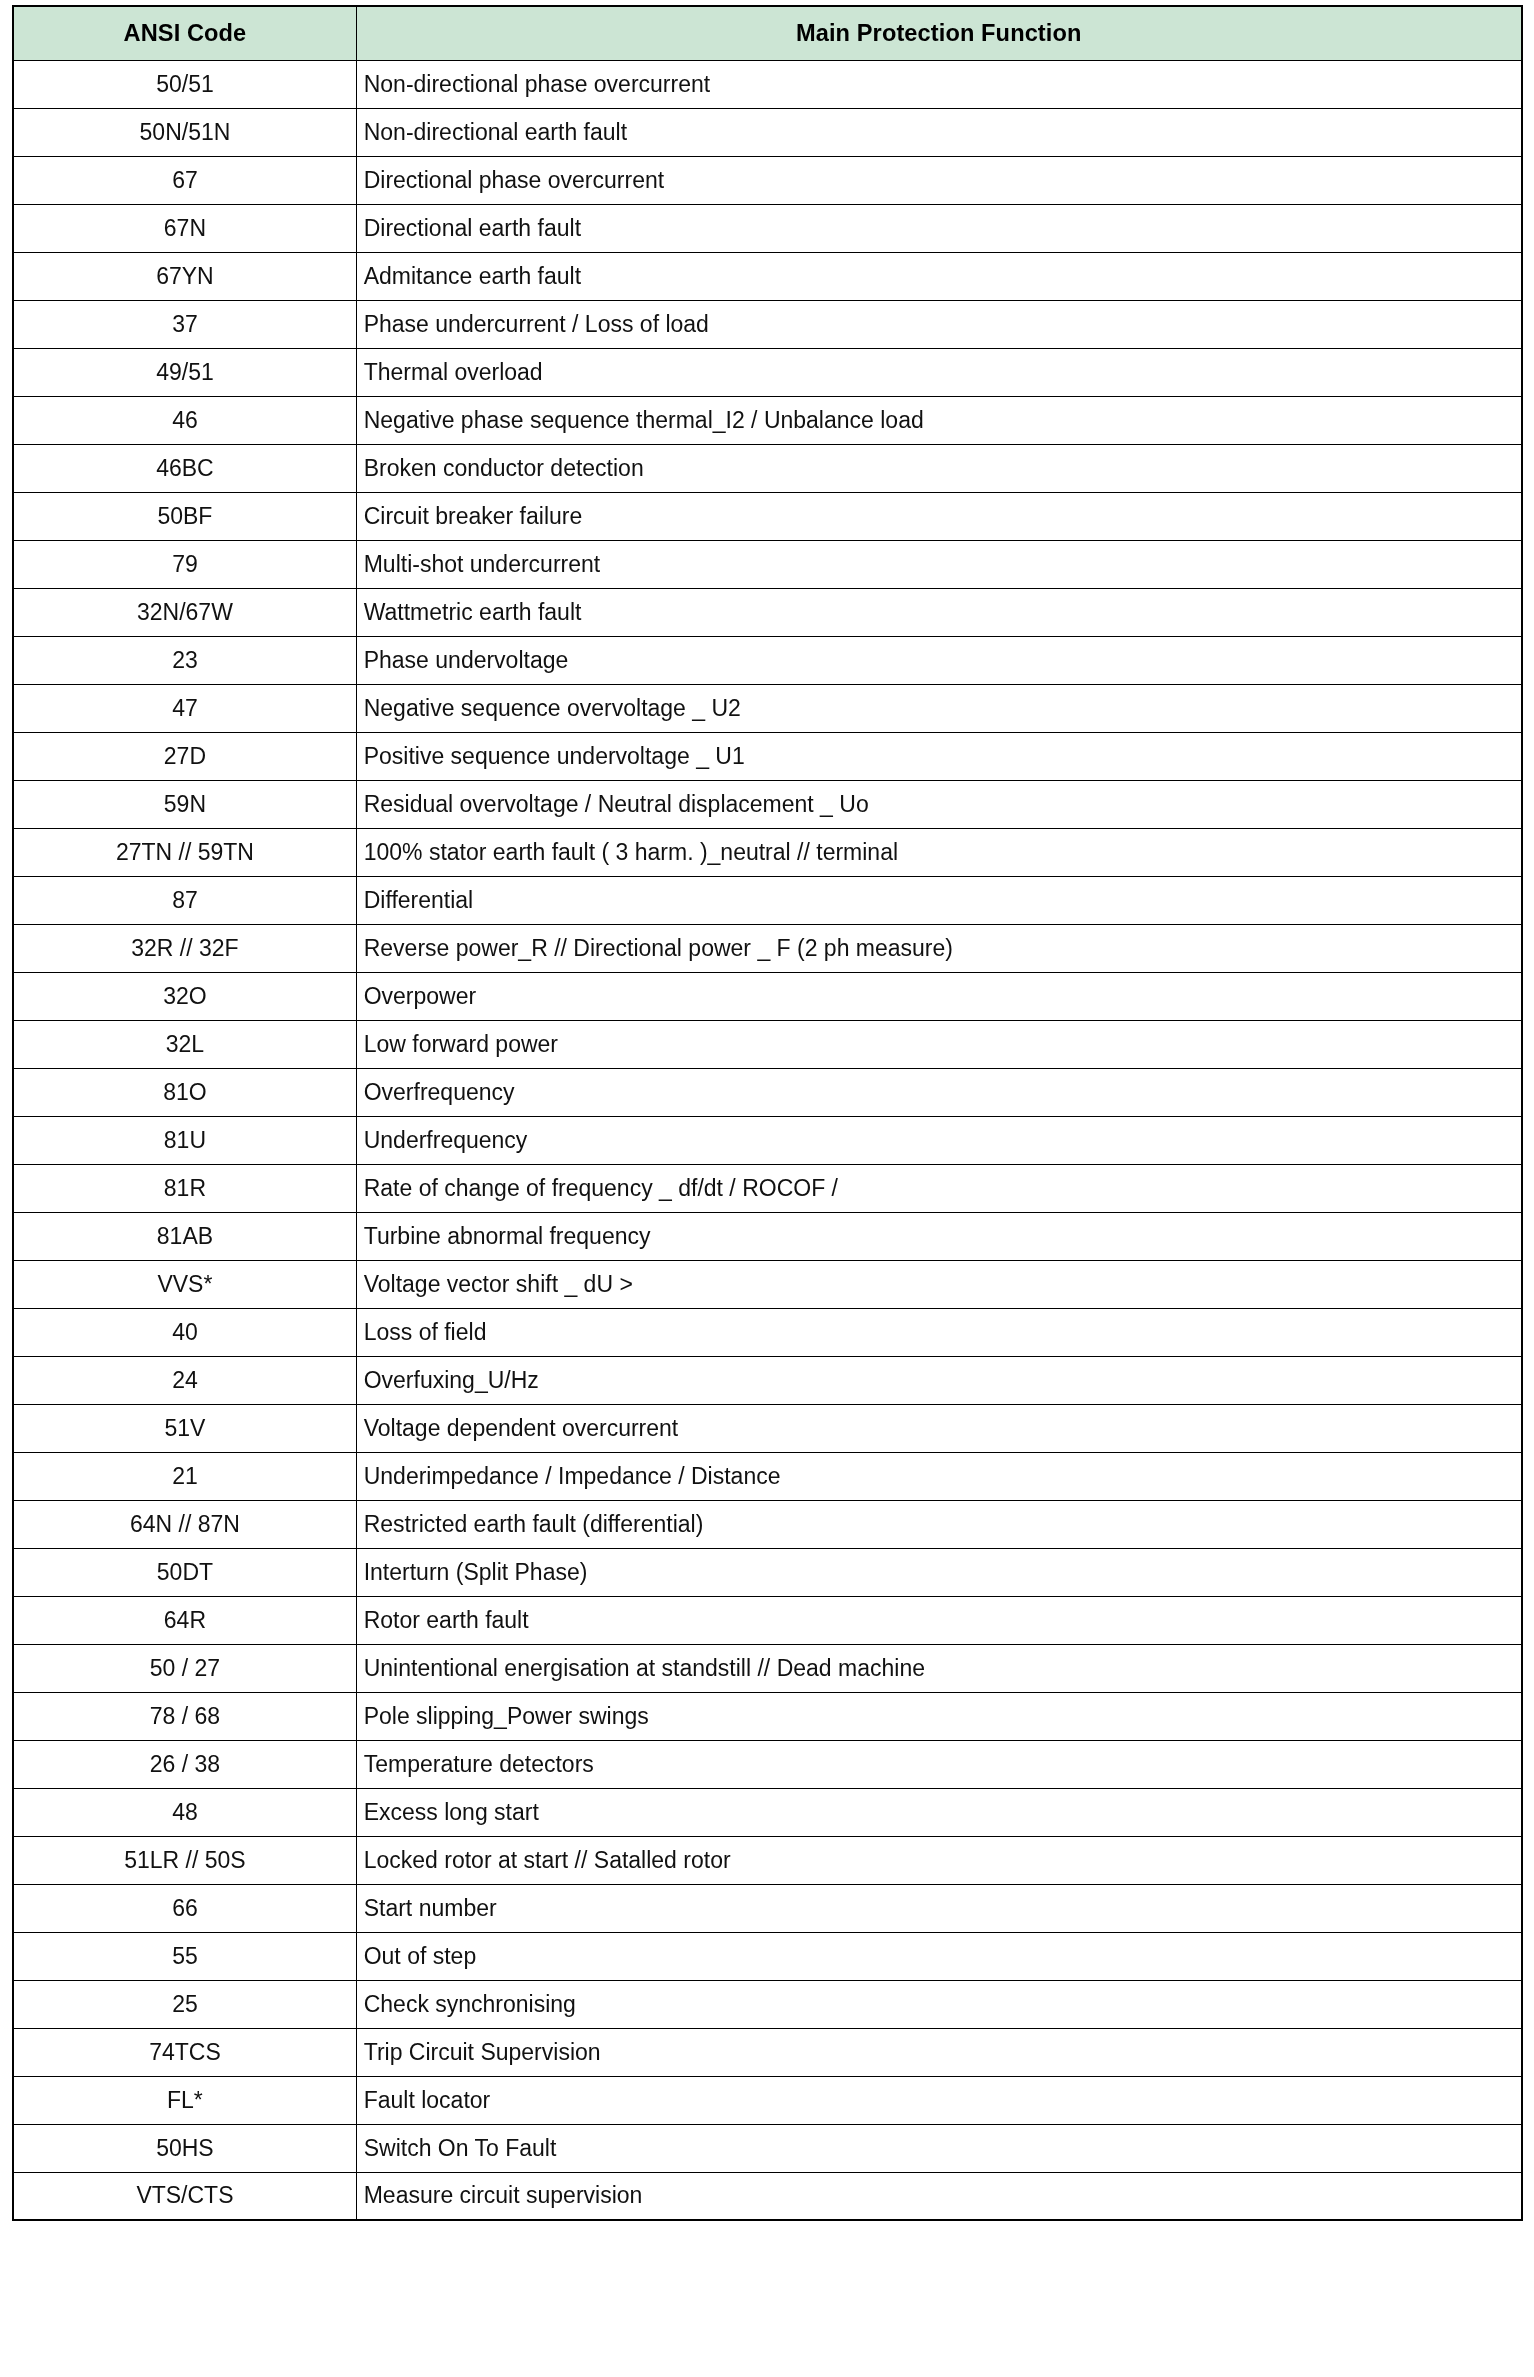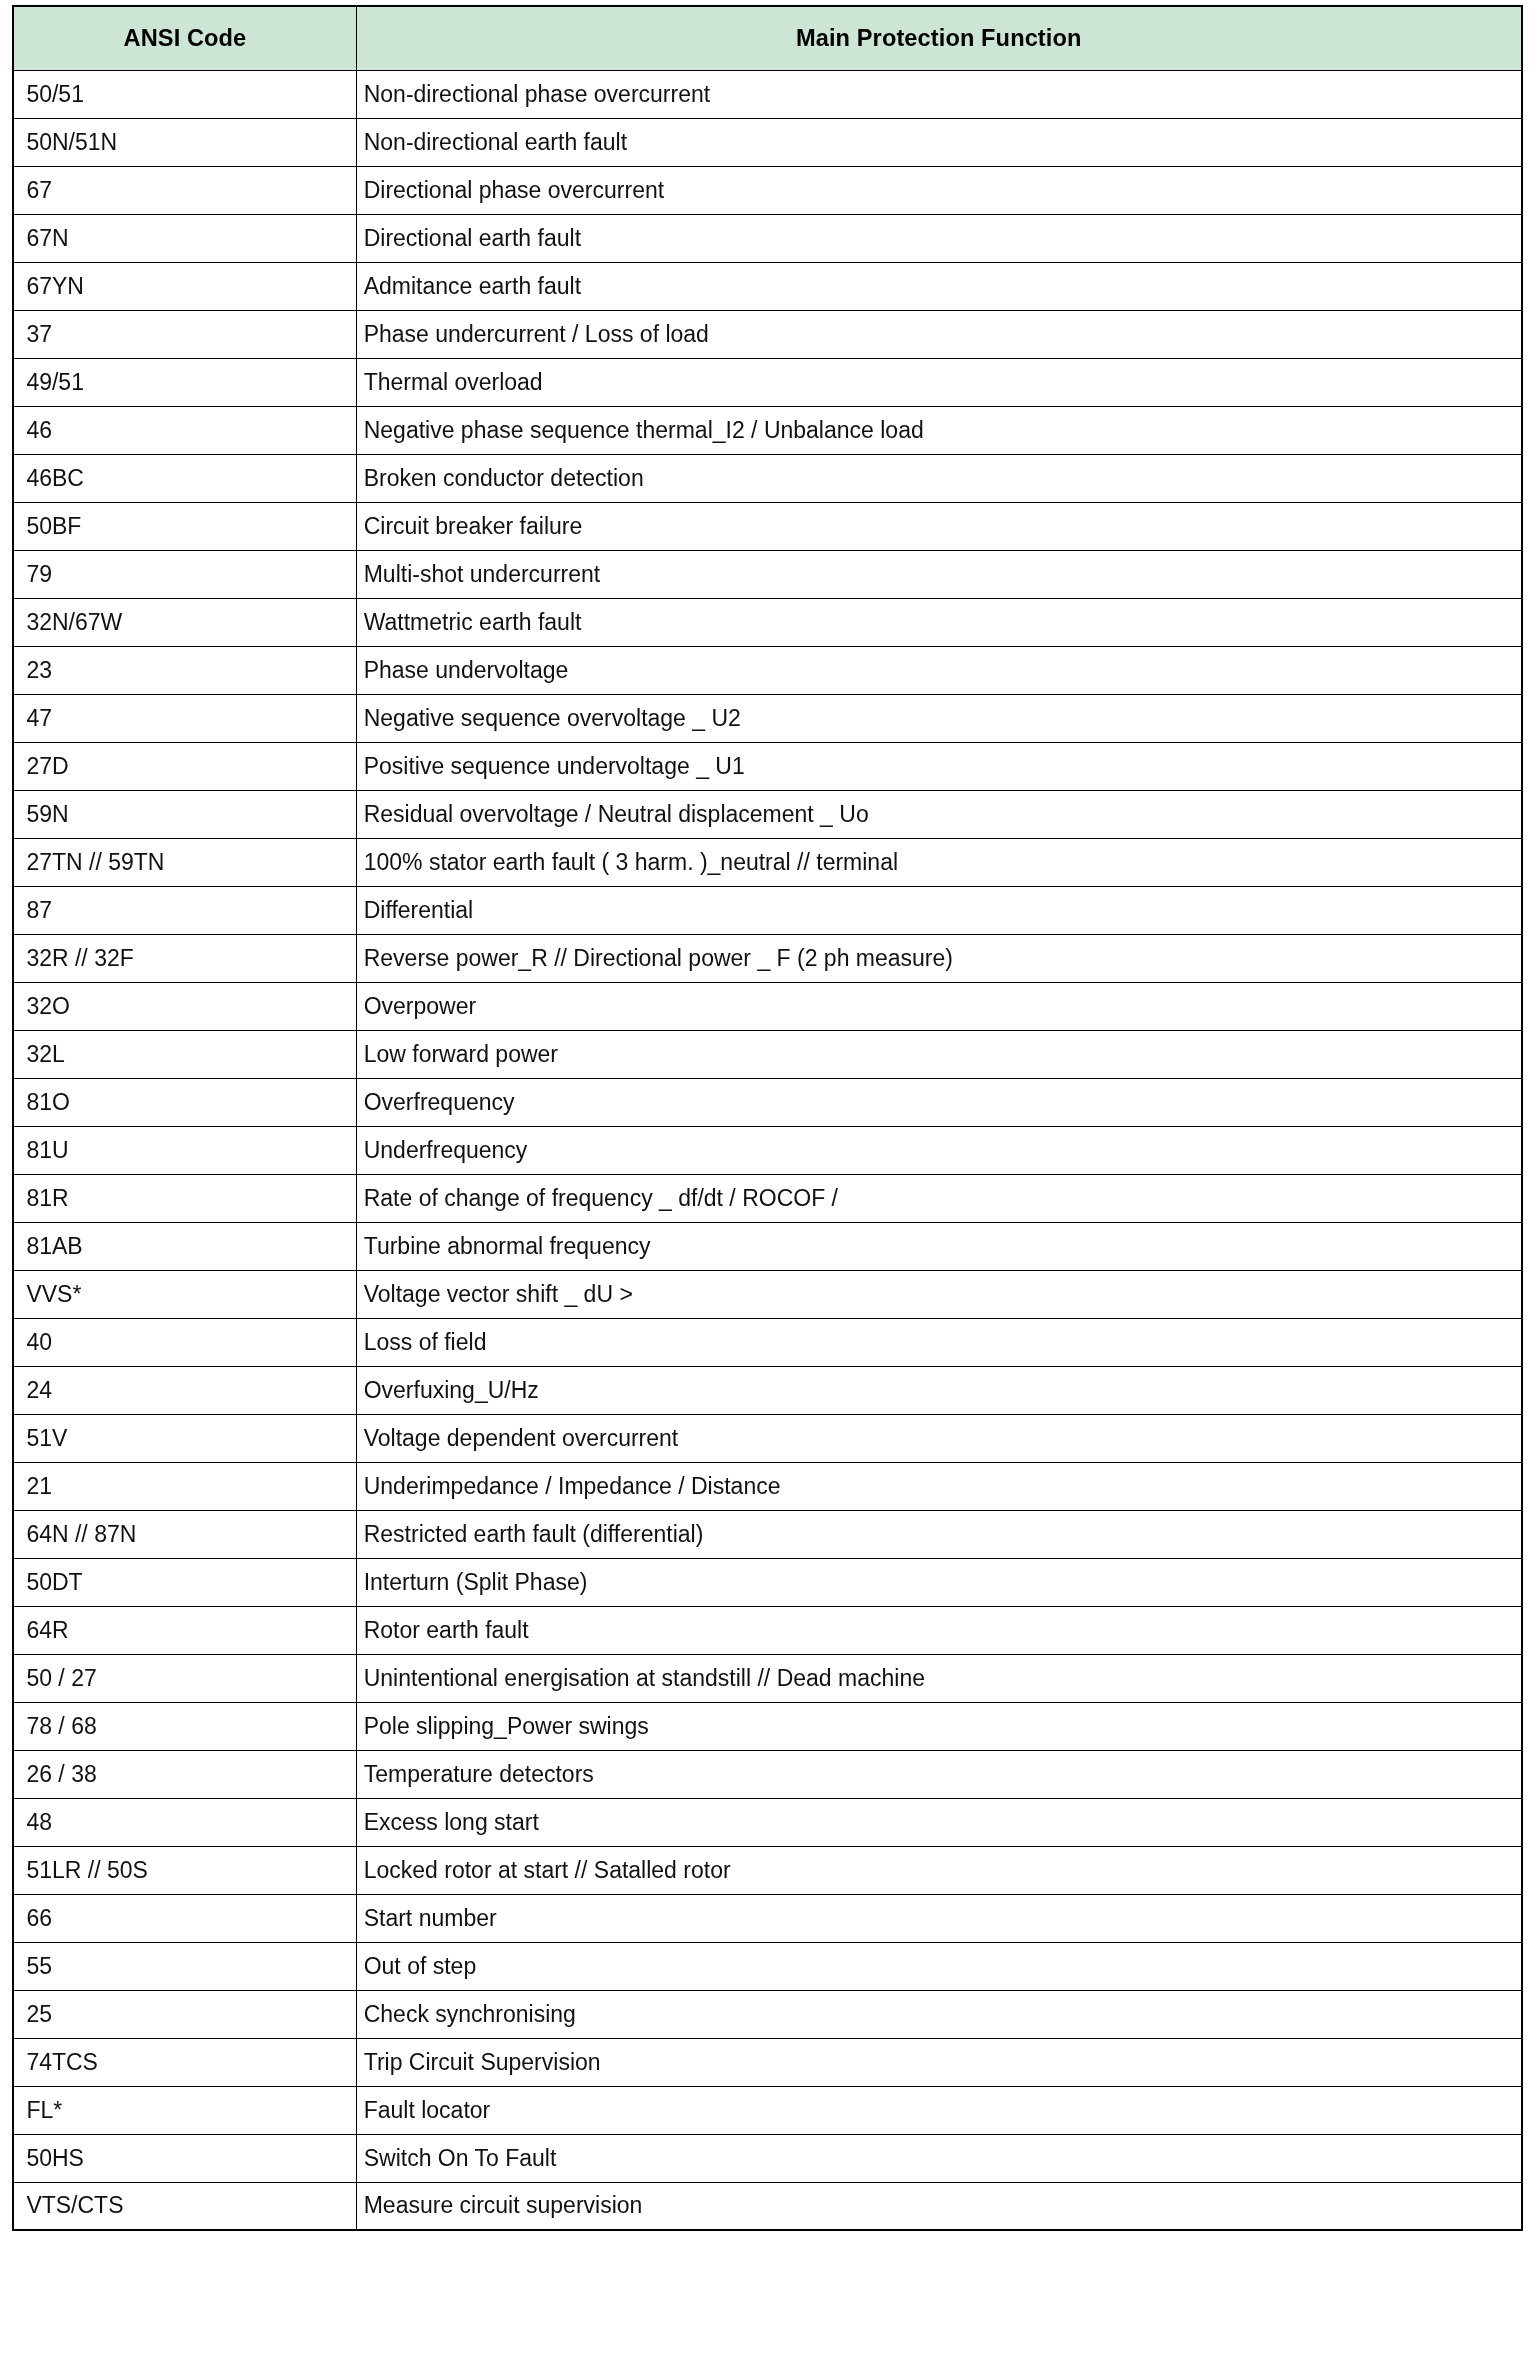--- a/index.html
+++ b/index.html
@@ -29,39 +29,39 @@
   }
   table.ansi-table col.col-code { width: 343px; }
   table.ansi-table col.col-func { width: auto; }
 
   thead th {
     background: #cce5d4;
     border: 1.7px solid #000000;
     font-size: 23.6px;
     font-weight: bold;
     color: #000000;
-    height: 64px;
+    height: 54px;
     padding: 0 10.5px;
     text-align: center;
     vertical-align: middle;
     letter-spacing: 0.1px;
   }
   tbody td {
     border: 1.7px solid #000000;
     height: 48px;
     font-size: 23px;
     color: #111111;
     padding: 0 12.2px;
     vertical-align: middle;
     background: #ffffff;
     white-space: nowrap;
     overflow: hidden;
   }
   tbody td.code {
-    text-align: left;
+    text-align: center;
   }
   tbody td.func {
     text-align: left;
     padding-left: 7px;
   }
 </style>
 </head>
 <body>
 
 <div class="sheet">

